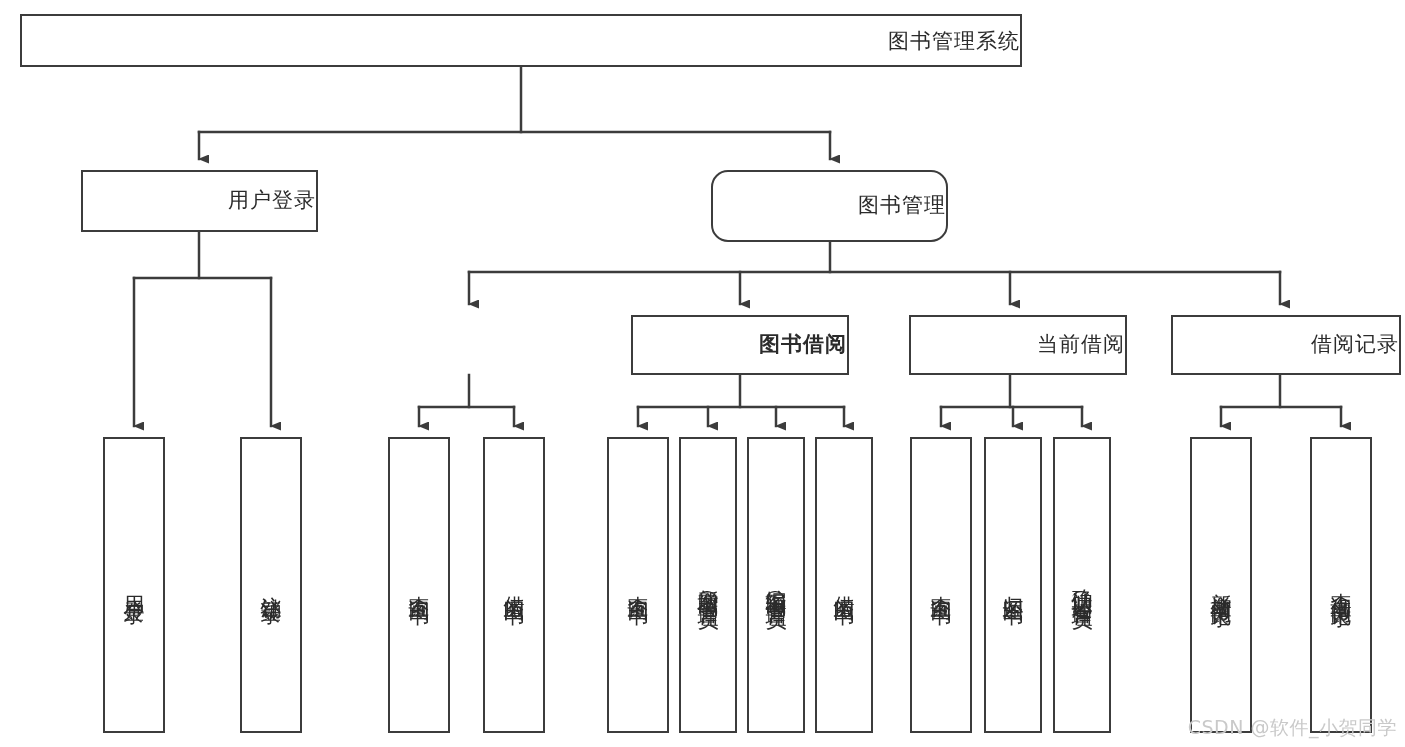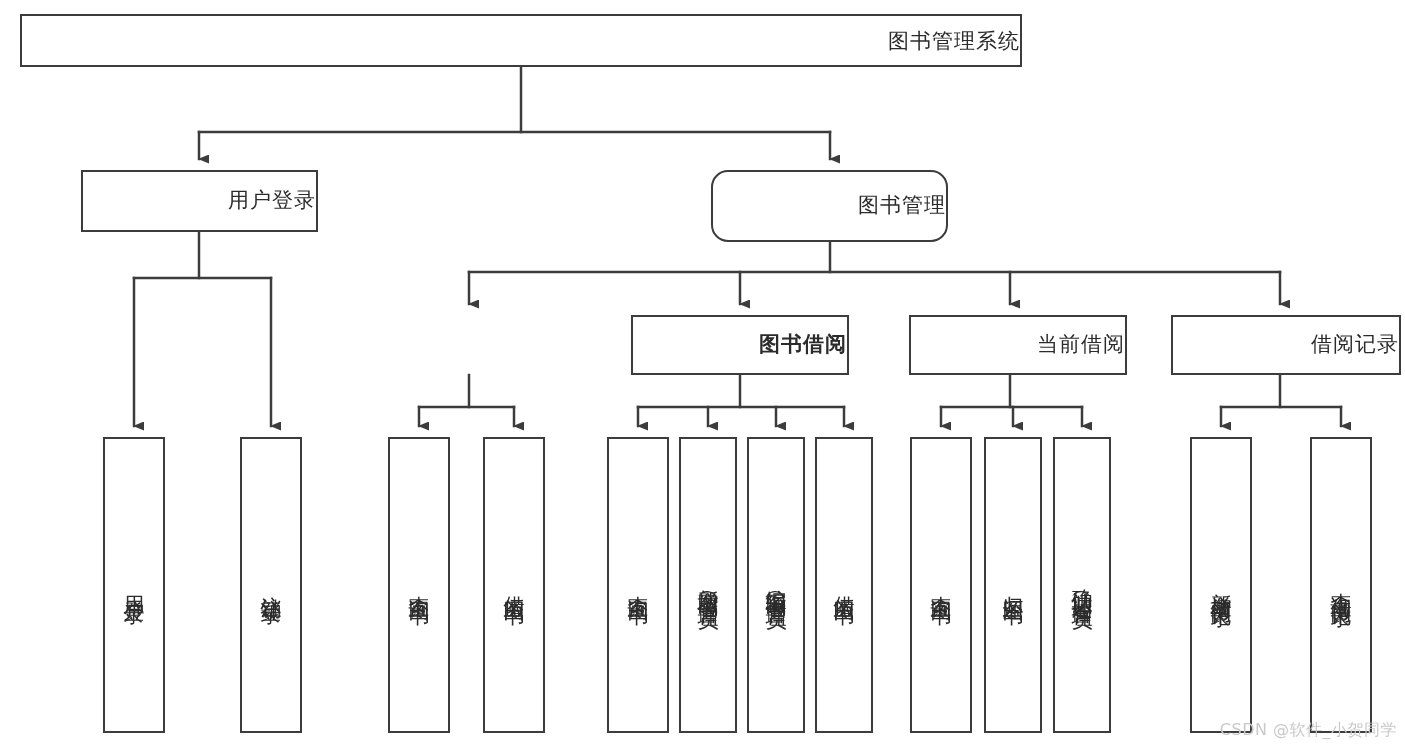--- a/index.html
+++ b/index.html
@@ -54,21 +54,21 @@
     text-orientation: upright;
     letter-spacing: 3px;
     line-height: 1.05;
     white-space: nowrap;
     color: #2b2b2b;
   }
   .watermark {
     position: absolute;
     right: 8px;
     bottom: 6px;
-    font-size: 16px;
+    font-size: 19px;
     color: #c9c9c9;
     letter-spacing: 0.5px;
     white-space: nowrap;
   }
 </style>
 </head>
 <body>
 
 <div id="canvas">
 

